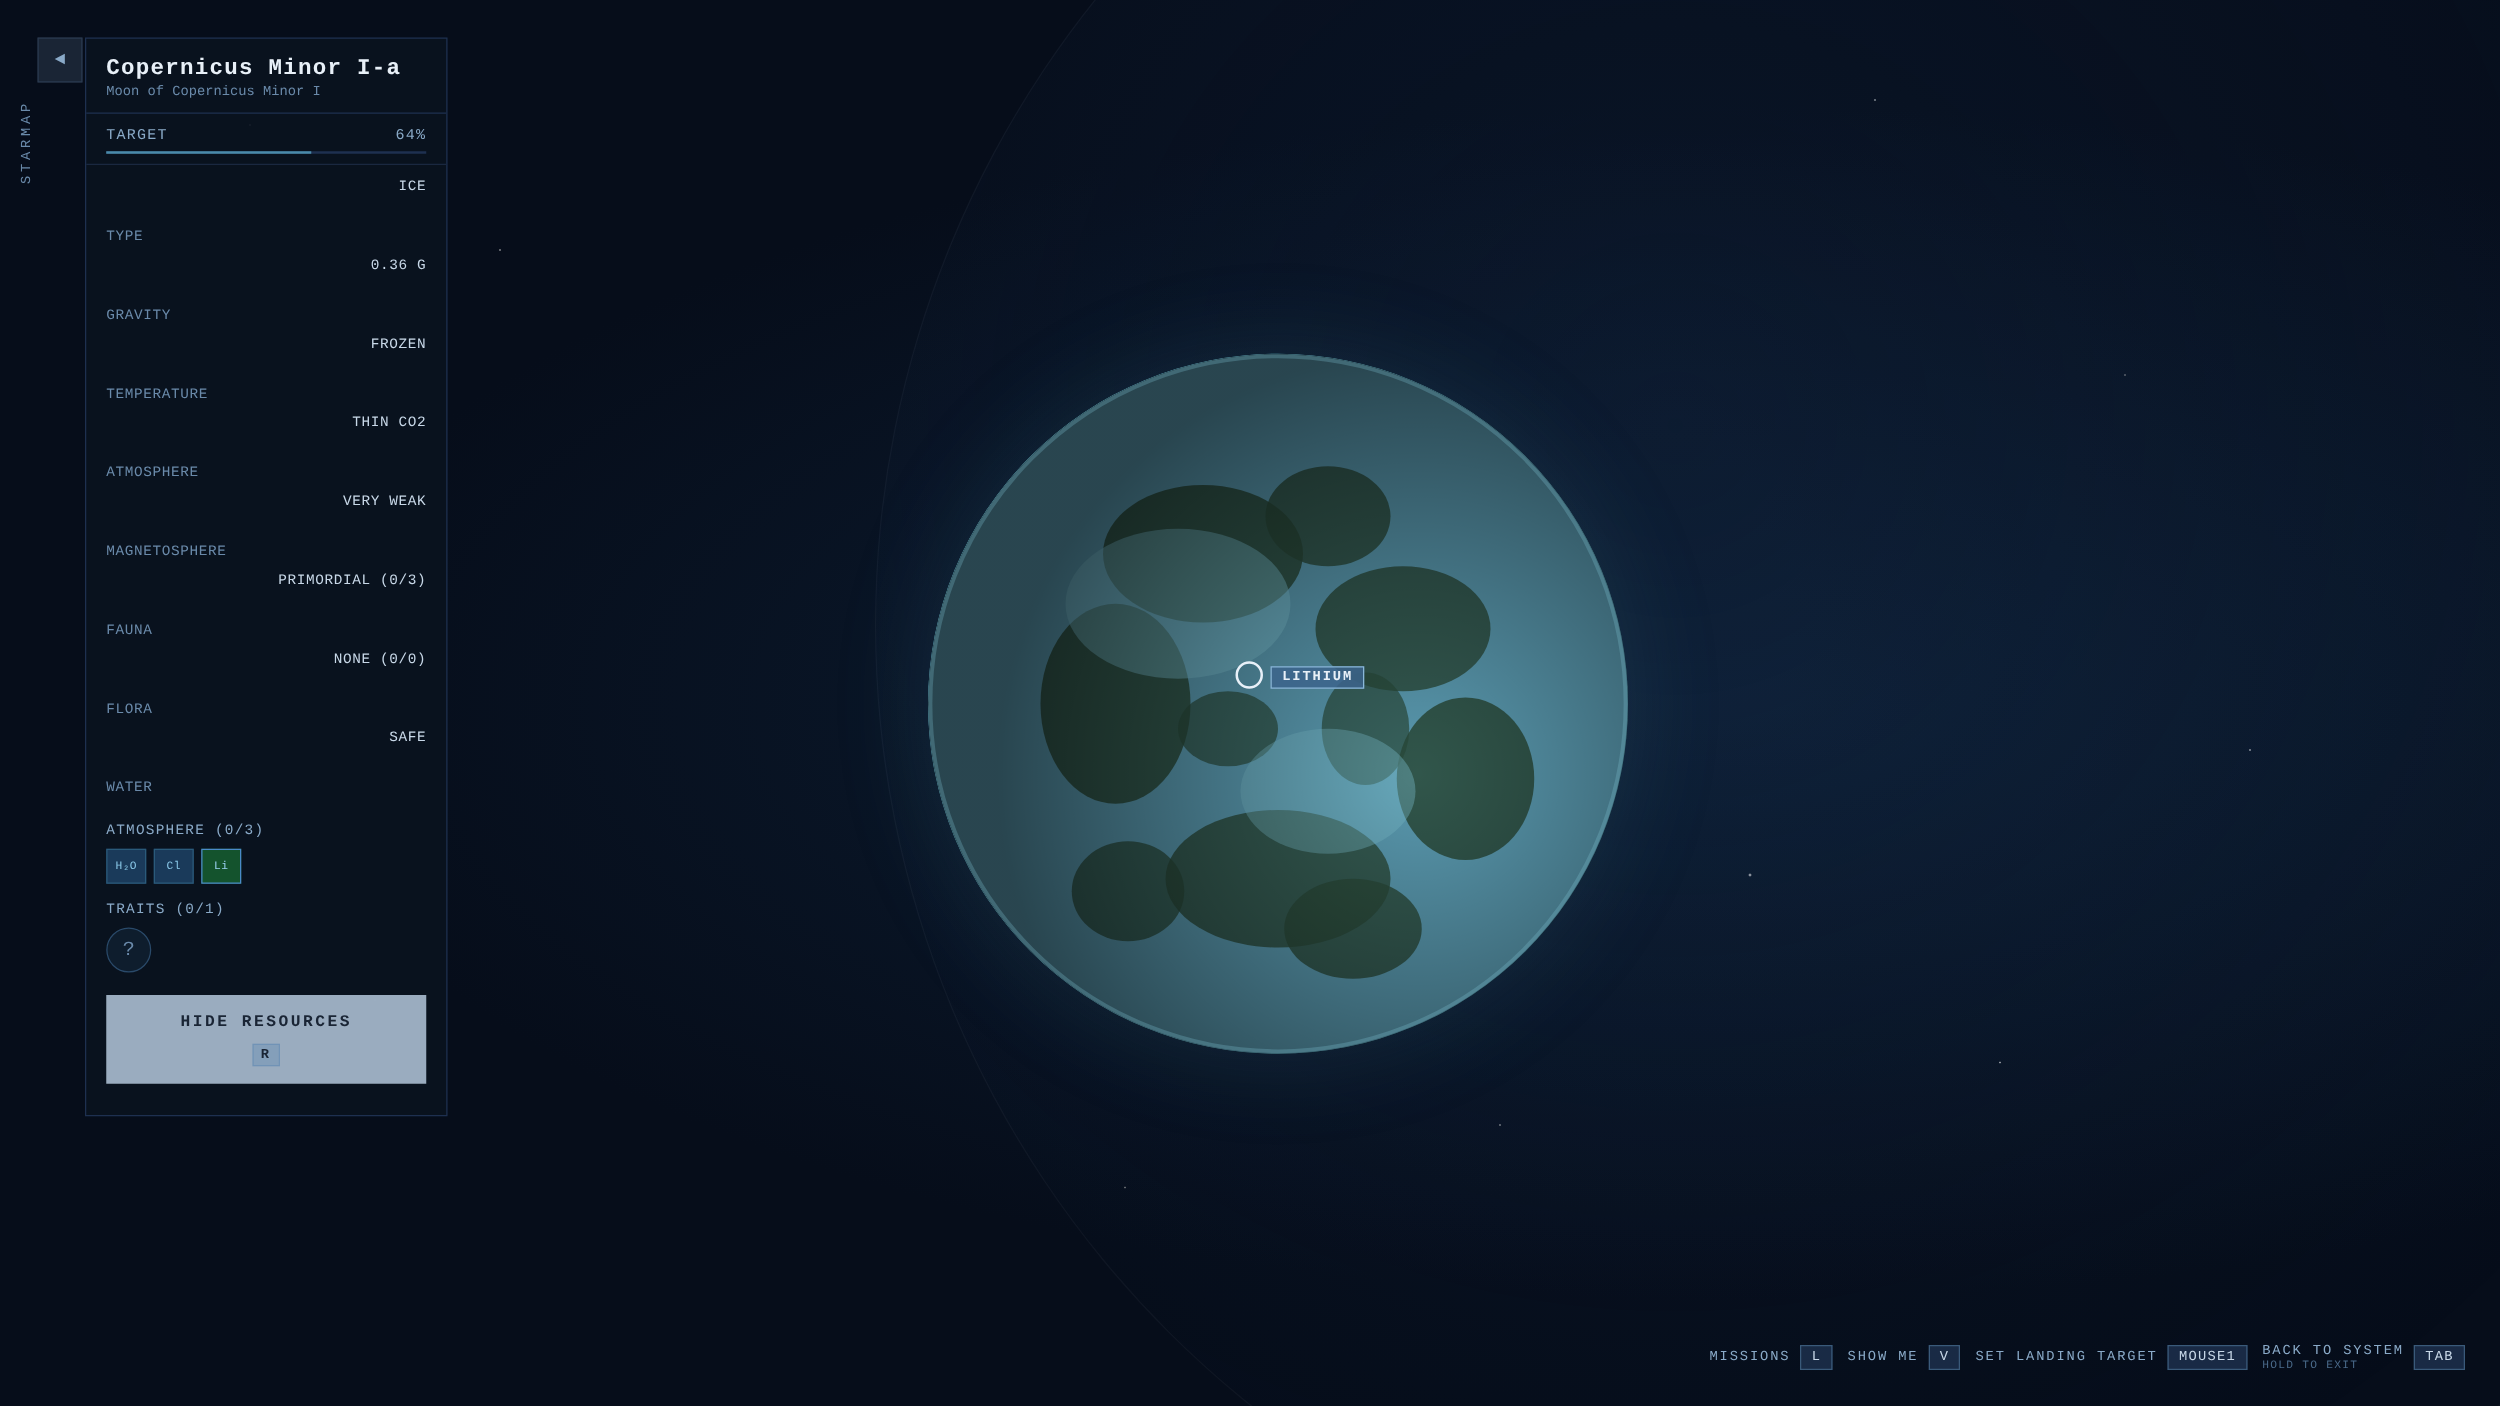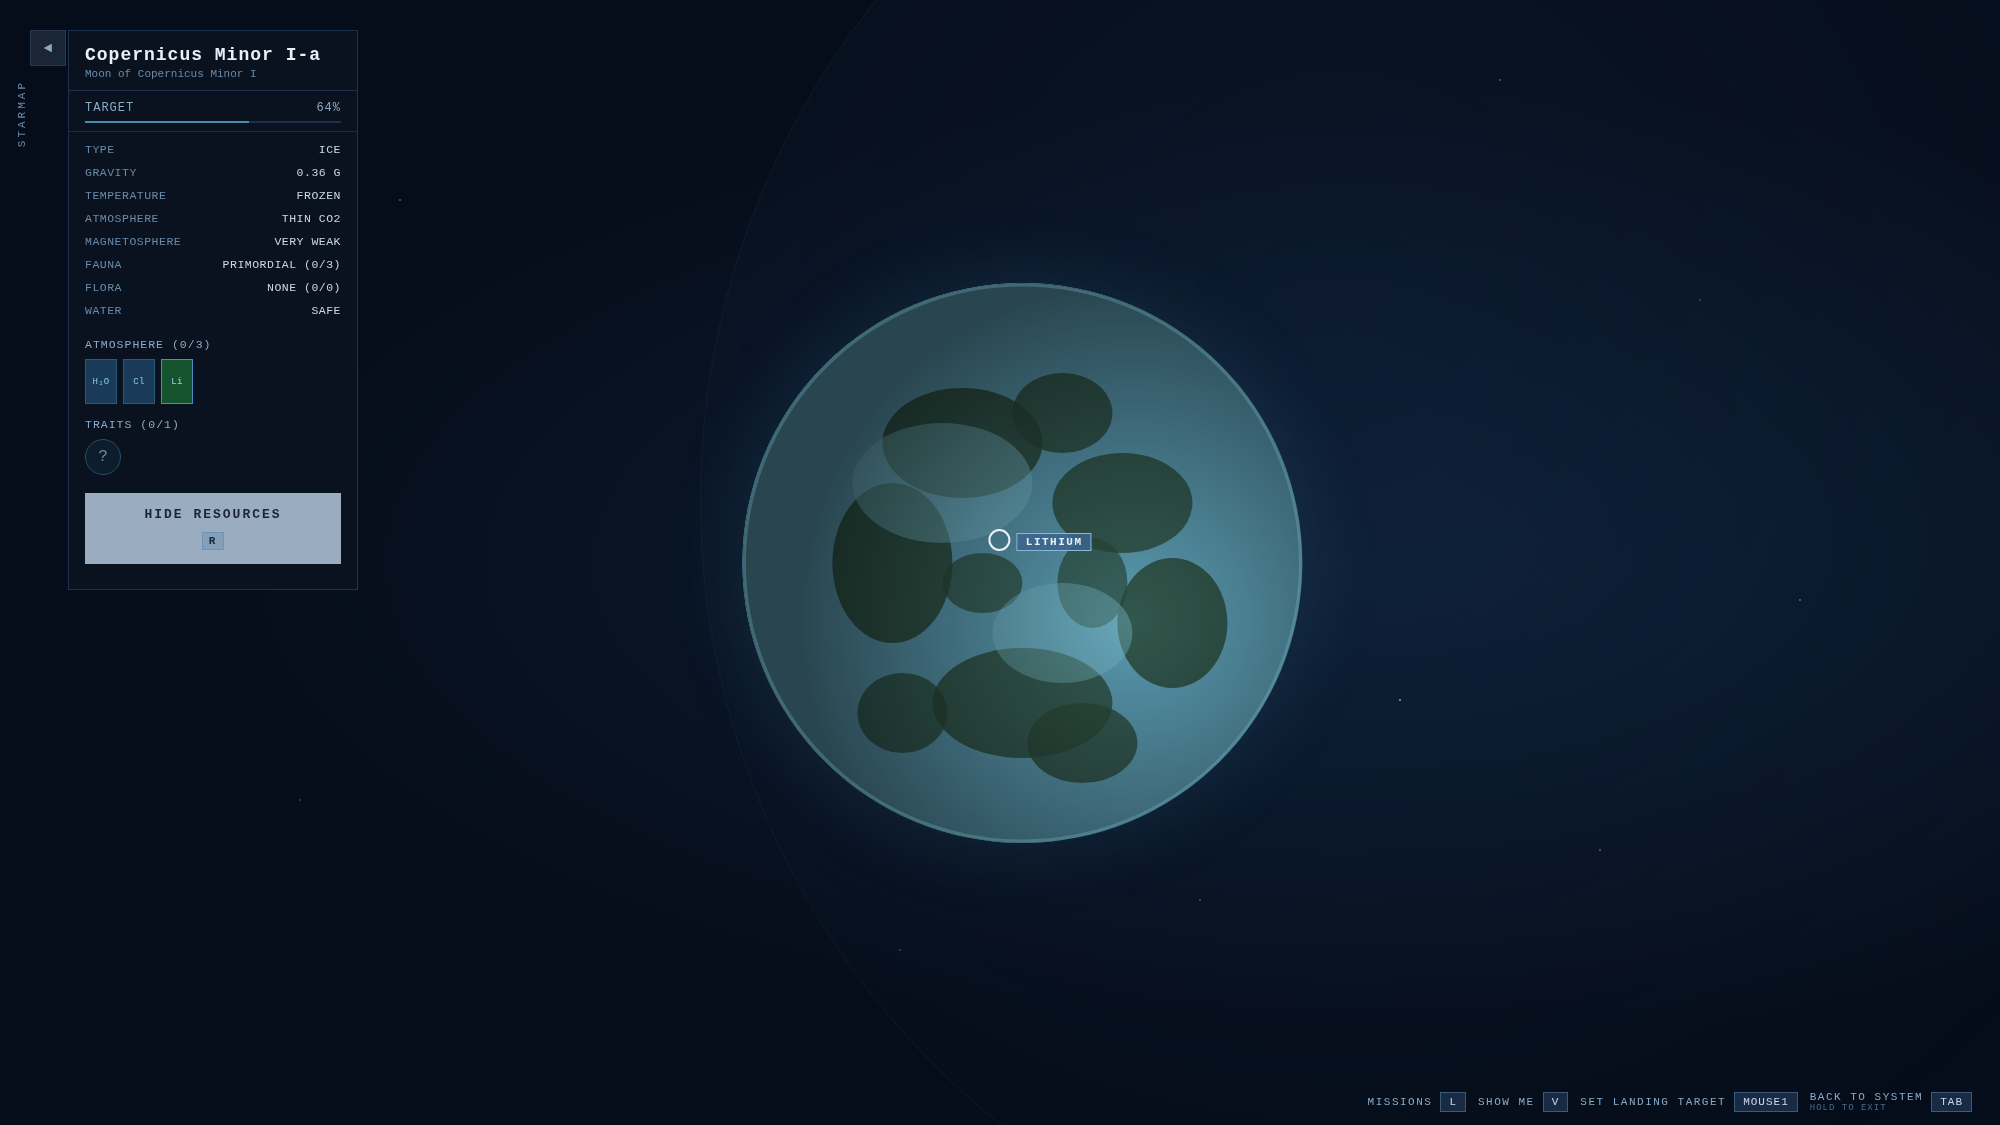--- a/index.html
+++ b/index.html
@@ -141,20 +141,21 @@
 
     .stat-row {
       display: flex;
       justify-content: space-between;
       padding: 5px 16px;
       font-size: 11.5px;
       letter-spacing: 0.5px;
     }
     .stat-label {
       color: #6a8aaa;
+      margin-top: 40px;
     }
     .stat-value {
       color: #c8d8e8;
       text-align: right;
     }
 
     .resources-section {
       padding: 10px 16px 6px;
     }
     .resources-header {
@@ -162,21 +163,21 @@
       letter-spacing: 1px;
       color: #8aaac8;
       margin-bottom: 8px;
     }
     .resource-icons {
       display: flex;
       gap: 6px;
     }
     .resource-icon {
       width: 32px;
-      height: 45px;
+      height: 28px;
       background: #2a4a6a;
       border: 1px solid #3a6a8a;
       display: flex;
       align-items: center;
       justify-content: center;
       font-size: 9px;
       color: #8ac8e8;
       letter-spacing: 0.3px;
     }
     .resource-icon.h2o { background: #1a3a5a; border-color: #2a5a7a; }
@@ -284,21 +285,21 @@
       padding: 2px 8px;
       font-size: 11px;
       letter-spacing: 1.5px;
       color: #e8f0f8;
       font-weight: bold;
     }
 
     
     .bottom-controls {
       position: absolute;
-      bottom: 12px;
+      bottom: 28px;
       right: 28px;
       display: flex;
       gap: 12px;
       align-items: center;
       z-index: 10;
     }
 
     .control-item {
       display: flex;
       align-items: center;

